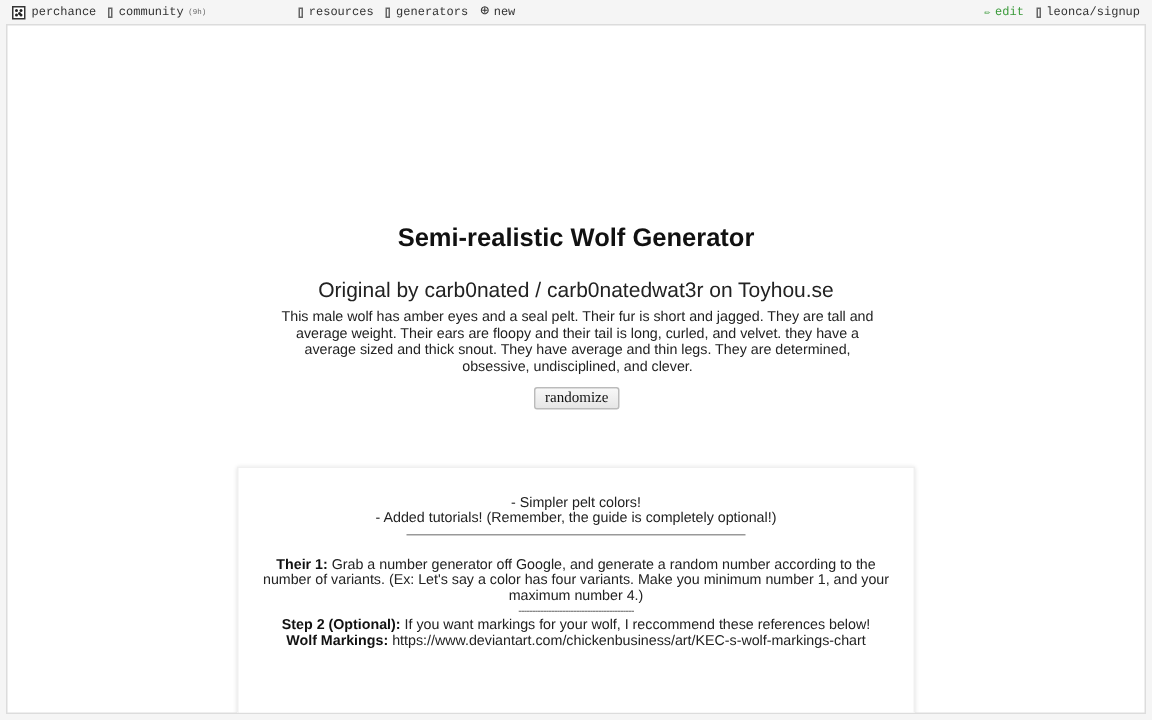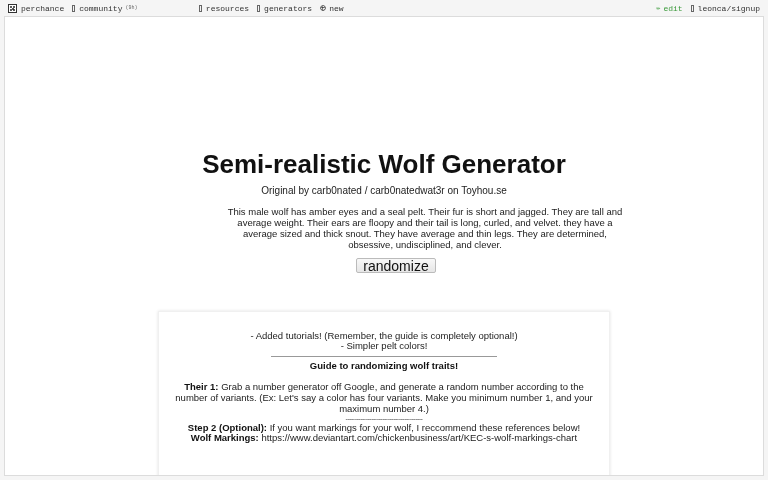--- a/index.html
+++ b/index.html
@@ -36,33 +36,33 @@
       display: inline-block; width: 3px; height: 7px; border: 1px solid #666; margin-right: 4px;
     }
     .tutorial .placeholder-box { border-color: #e8b26b; }
     .frame {
       position: absolute; top: 16px; left: 4px; width: 760px; height: 460px;
       background: #fff; border: 1px solid #dcdcdc; overflow: hidden;
     }
     .content { text-align: center; }
     h1 {
       position: absolute; top: 132px; left: 0; width: 100%;
-      font-size: 26px; font-weight: bold; color: #111;
+      font-size: 17px; font-weight: bold; color: #111;
     }
     .credit {
       position: absolute; top: 168px; left: 0; width: 100%;
-      font-size: 10px; color: #222;
+      font-size: 14px; color: #222;
     }
     .desc {
       position: absolute; top: 189px; left: 175px; width: 410px;
-      font-size: 9.5px; line-height: 11px; color: #222; text-align: center; margin-left: 40px;
+      font-size: 9.5px; line-height: 11px; color: #222; text-align: center;
     }
     .rand-btn {
-      position: absolute; top: 241px; left: 351px; width: 80px; height: 15px;
-      font-family: Liberation Sans, sans-serif; font-size: 14px; color: #111;
+      position: absolute; top: 241px; left: 351px; width: 57px; height: 15px;
+      font-family: Liberation Serif, serif; font-size: 10px; color: #111;
       background: linear-gradient(#f8f8f8, #e6e6e6);
       border: 1px solid #bbb; border-radius: 2px; cursor: pointer;
       display: flex; align-items: center; justify-content: center;
     }
     .updates {
       position: absolute; top: 294px; left: 153px; width: 452px; height: 200px;
       background: #fff;
       box-shadow: 0 0 3px rgba(0,0,0,0.12);
       border: 1px solid #f0f0f0;
       text-align: center; font-size: 9.5px; line-height: 10.7px; color: #222;
@@ -127,24 +127,23 @@
 
 <div class="frame">
   <div class="content">
     <h1>Semi-realistic Wolf Generator</h1>
     <div class="credit">Original by carb0nated / carb0natedwat3r on Toyhou.se</div>
     <div class="desc">This male wolf has amber eyes and a seal pelt. Their fur is short and jagged. They are tall and average weight. Their ears are floopy and their tail is long, curled, and velvet. they have a average sized and thick snout. They have average and thin legs. They are determined, obsessive, undisciplined, and clever.</div>
     <button class="rand-btn">randomize</button>
 
     <div class="updates">
       <div class="gap"></div>
+      <p>- Simpler pelt colors!</p>
       <p>- Added tutorials! (Remember, the guide is completely optional!)</p>
-      <p>- Simpler pelt colors!</p>
       <div class="hr"></div>
-      <p><b>Guide to randomizing wolf traits!</b></p>
       <div class="gap"></div>
       <p>
         <b>Their 1:</b><span> Grab a number generator off Google, and generate a random number according to the number of variants. (Ex: Let's say a color has four variants. Make you minimum number 1, and your maximum number 4.)</span>
       </p>
       <p class="dash-line">------------------------------------------</p>
       <p>
         <b>Step 2 (Optional):</b><span> If you want markings for your wolf, I reccommend these references below!</span>
       </p>
       <p style="white-space:nowrap;">
         <b>Wolf Markings:</b><span> https://www.deviantart.com/chickenbusiness/art/KEC-s-wolf-markings-chart</span>

